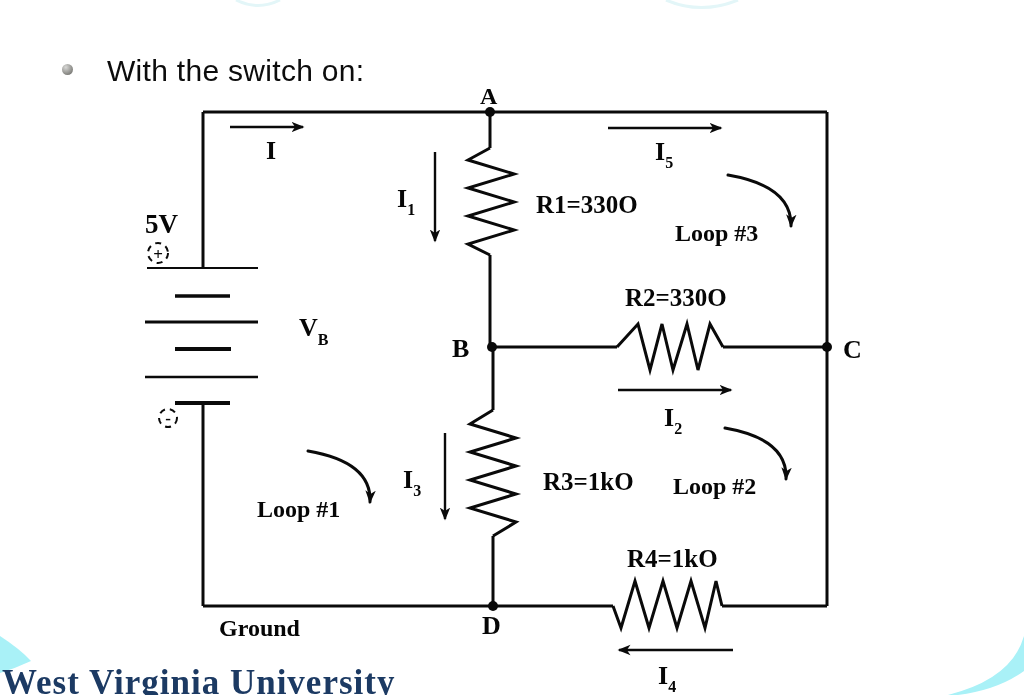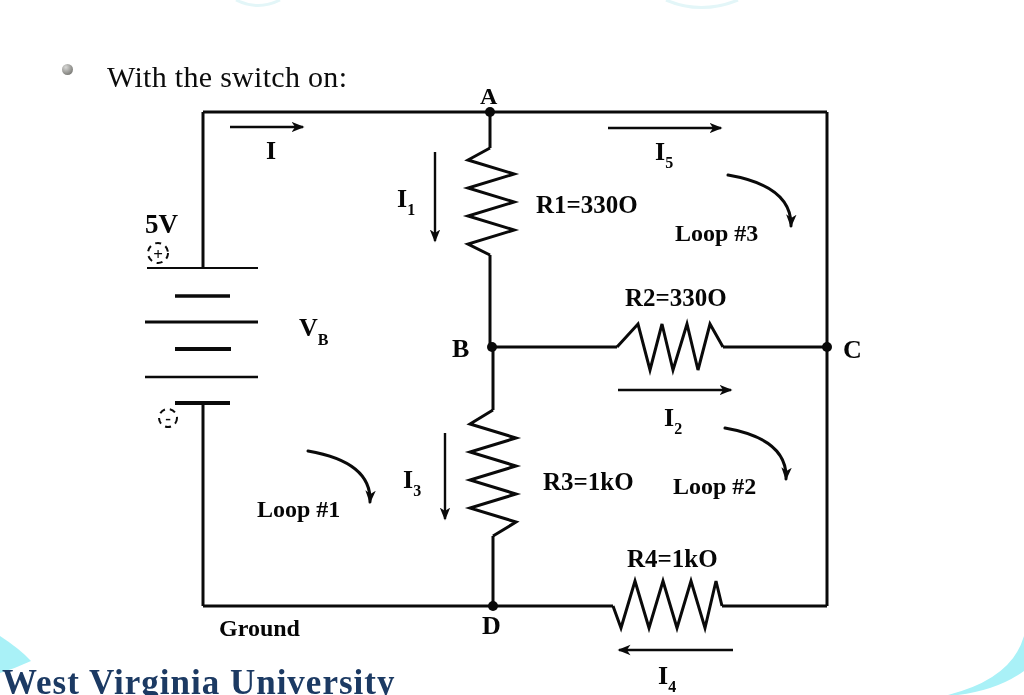--- a/index.html
+++ b/index.html
@@ -5,22 +5,22 @@
   html,body{margin:0;padding:0;background:#ffffff;}
   .slide{
     position:relative;width:1024px;height:695px;background:#fff;
     overflow:hidden;font-family:"Liberation Serif",serif;
   }
   .bullet{
     position:absolute;left:62px;top:64px;width:11px;height:11px;border-radius:50%;
     background:radial-gradient(circle at 35% 30%, #d8d8d6, #8a8a86 65%, #5f5f5c);
   }
   .title{
-    position:absolute;left:107px;top:60px;
-    font-family:Liberation Serif, serif;font-size:30px;color:#0c0c0c;
+    position:absolute;left:107px;top:54px;
+    font-family:Liberation Sans, sans-serif;font-size:30px;color:#0c0c0c;
     letter-spacing:.3px;white-space:nowrap;
   }
   .circuit-svg{position:absolute;left:0;top:0;}
   .circuit-svg text{font-family:"Liberation Serif",serif;font-weight:bold;fill:#060606;}
   .t27{font-size:27px}.t26{font-size:26px}.t25{font-size:25px}.t24{font-size:24px}
   .t17{font-size:17px}
   .sub{font-size:16px}
   .footer-wordmark{
     position:absolute;left:2px;top:663px;
     font-family:"Liberation Serif",serif;font-weight:bold;font-size:35px;

